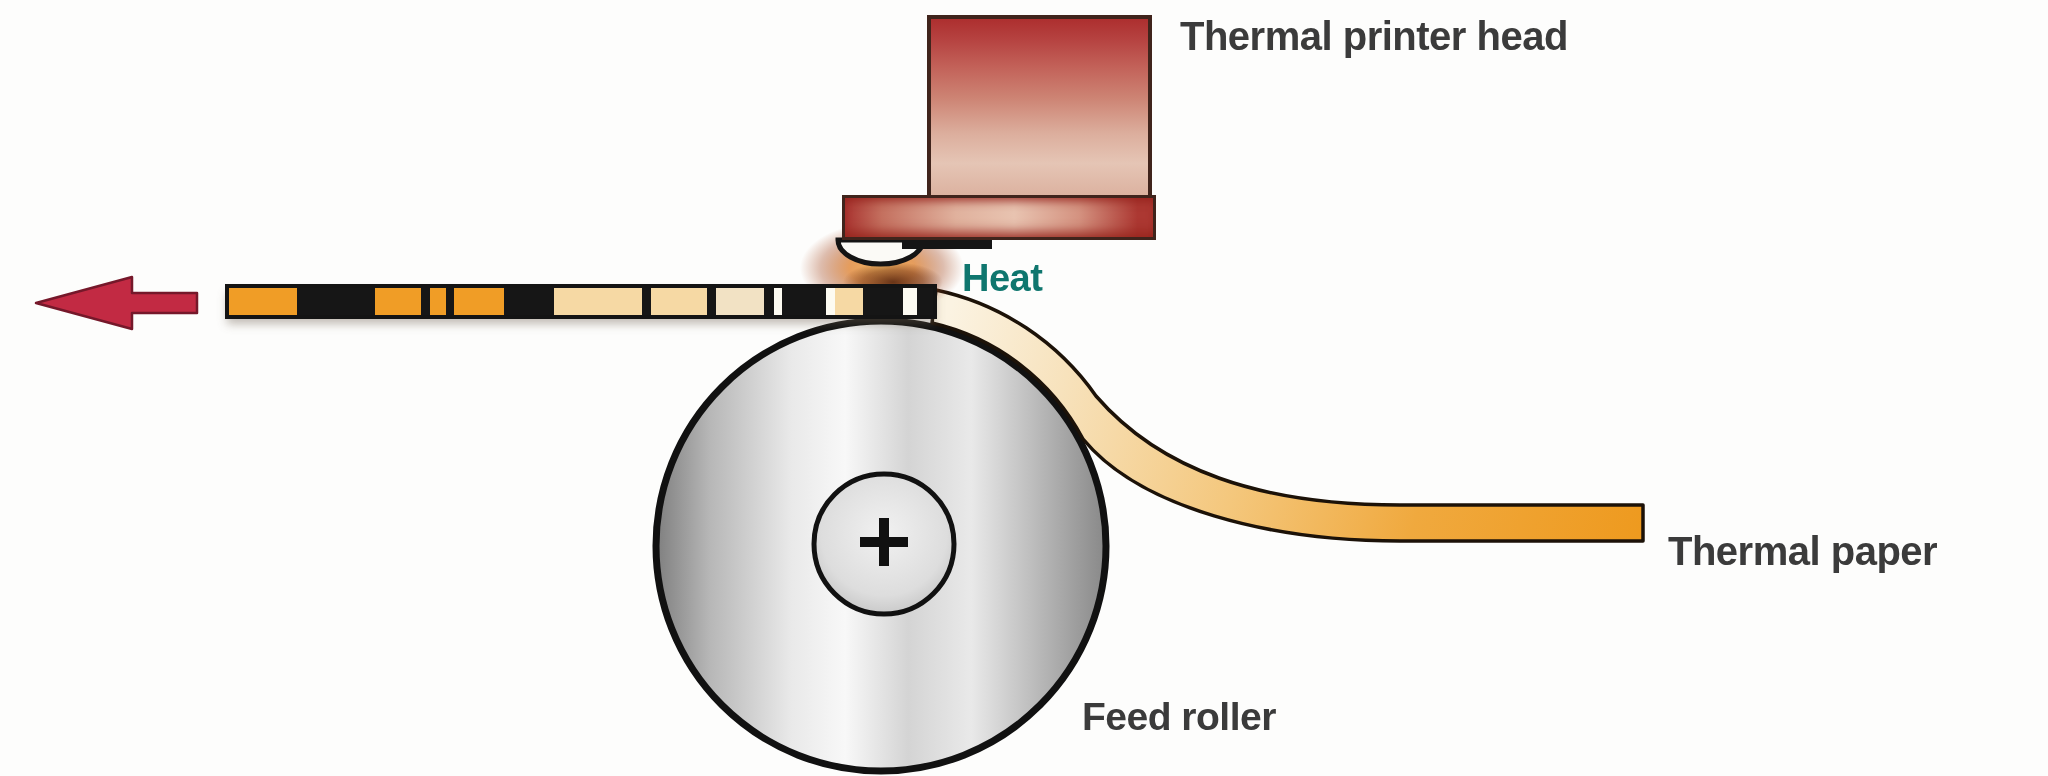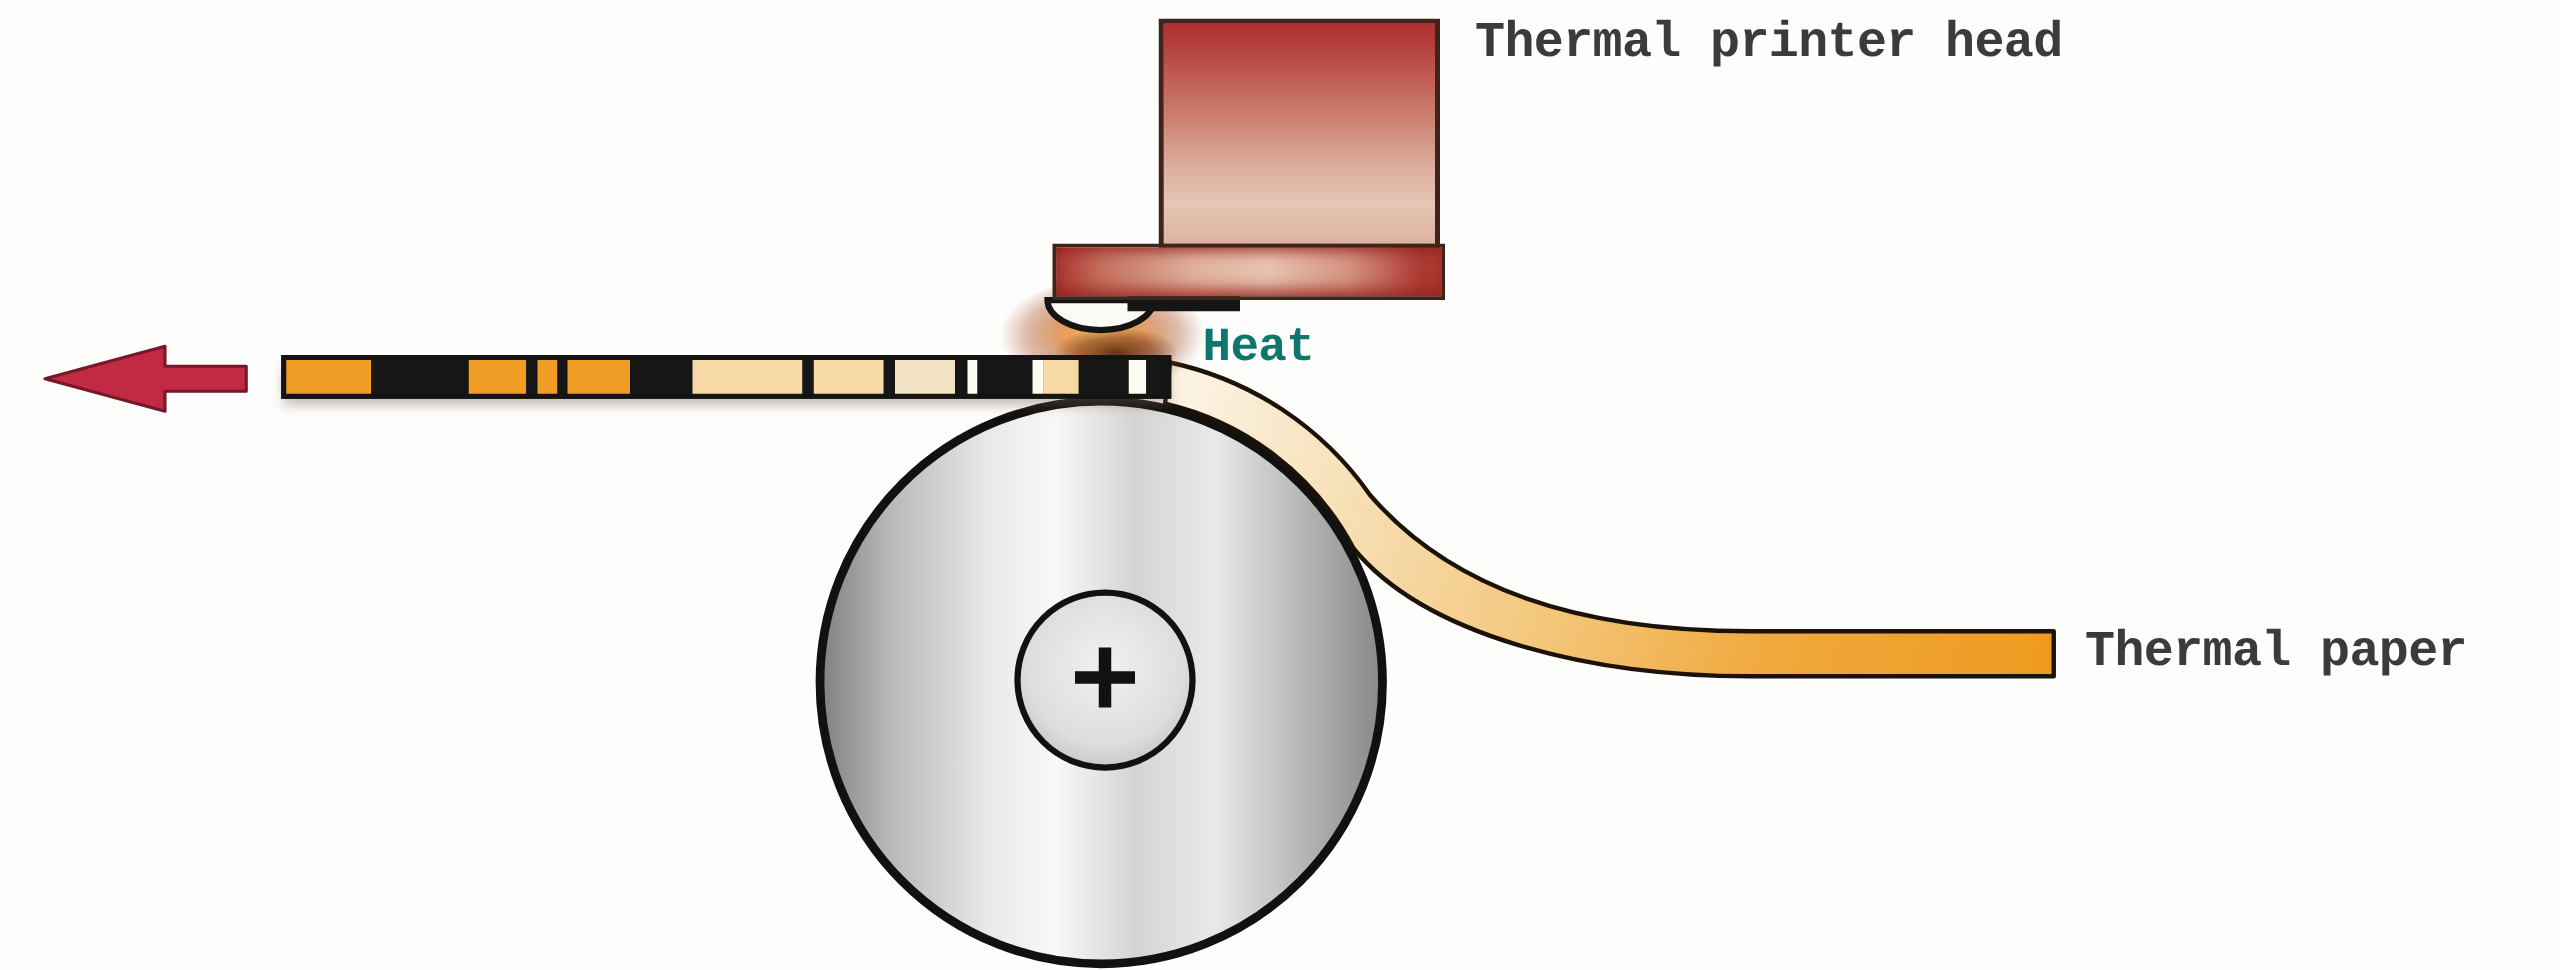--- a/index.html
+++ b/index.html
@@ -1,19 +1,19 @@
 <!DOCTYPE html>
 <html><head>
 <meta charset="utf-8">
 <style>
   html,body{margin:0;padding:0;background:#ffffff;}
   #canvas{
     position:relative;width:2048px;height:776px;overflow:hidden;
     background:#fdfdfc;
-    font-family:Liberation Mono, monospace;
+    font-family:Liberation Sans, sans-serif;
   }
   #diagram-svg{position:absolute;left:0;top:0;width:2048px;height:776px;}
   .abs{position:absolute;box-sizing:border-box;}
   
   .head-box{
     left:927px;top:15px;width:225px;height:184px;
     border:4px solid #40241c;
     background:linear-gradient(180deg,#ad2f2f 0%,#b64341 12%,#c3635a 28%,#cd8474 45%,#dcae9d 65%,#e5c5b5 82%,#dcb2a0 100%);
     z-index:6;
   }
@@ -34,21 +34,21 @@
   }
   .seg{height:100%;flex:0 0 auto;}
   
   .label{
     position:absolute;color:#3b3b3b;font-weight:600;font-size:40px;
     letter-spacing:-0.5px;white-space:nowrap;z-index:9;line-height:1.1;
   }
   .label-printer-head{left:1180px;top:14px;}
   .label-print-picture{left:430px;top:236px;font-size:38px;}
   .label-heat{left:962px;top:258px;font-size:38px;color:#0f766e;}
-  .label-thermal-paper{left:1668px;top:501px;}
+  .label-thermal-paper{left:1668px;top:529px;}
   .label-feed-roller{left:1082px;top:696px;font-size:39px;}
 </style>
 </head>
 <body>
 
 <div id="canvas">
 
   <svg id="diagram-svg" viewBox="0 0 2048 776">
     <defs>
       <linearGradient id="rollerGrad" x1="0" y1="0" x2="1" y2="0">
@@ -135,14 +135,15 @@
       <div class="seg" style="width: 14px; background: rgb(253, 251, 242);"></div>
       <div class="seg" style="width: 16px; background: rgb(22, 22, 22);"></div>
     </div>
 
   <div class="abs head-bar"></div>
   <div class="abs head-box"></div>
 
   <div class="label label-printer-head">Thermal printer head</div>
   <div class="label label-heat">Heat</div>
   <div class="label label-thermal-paper">Thermal paper</div>
+  <div class="label label-feed-roller">Feed roller</div>
 
 </div>
 
 </body></html>

